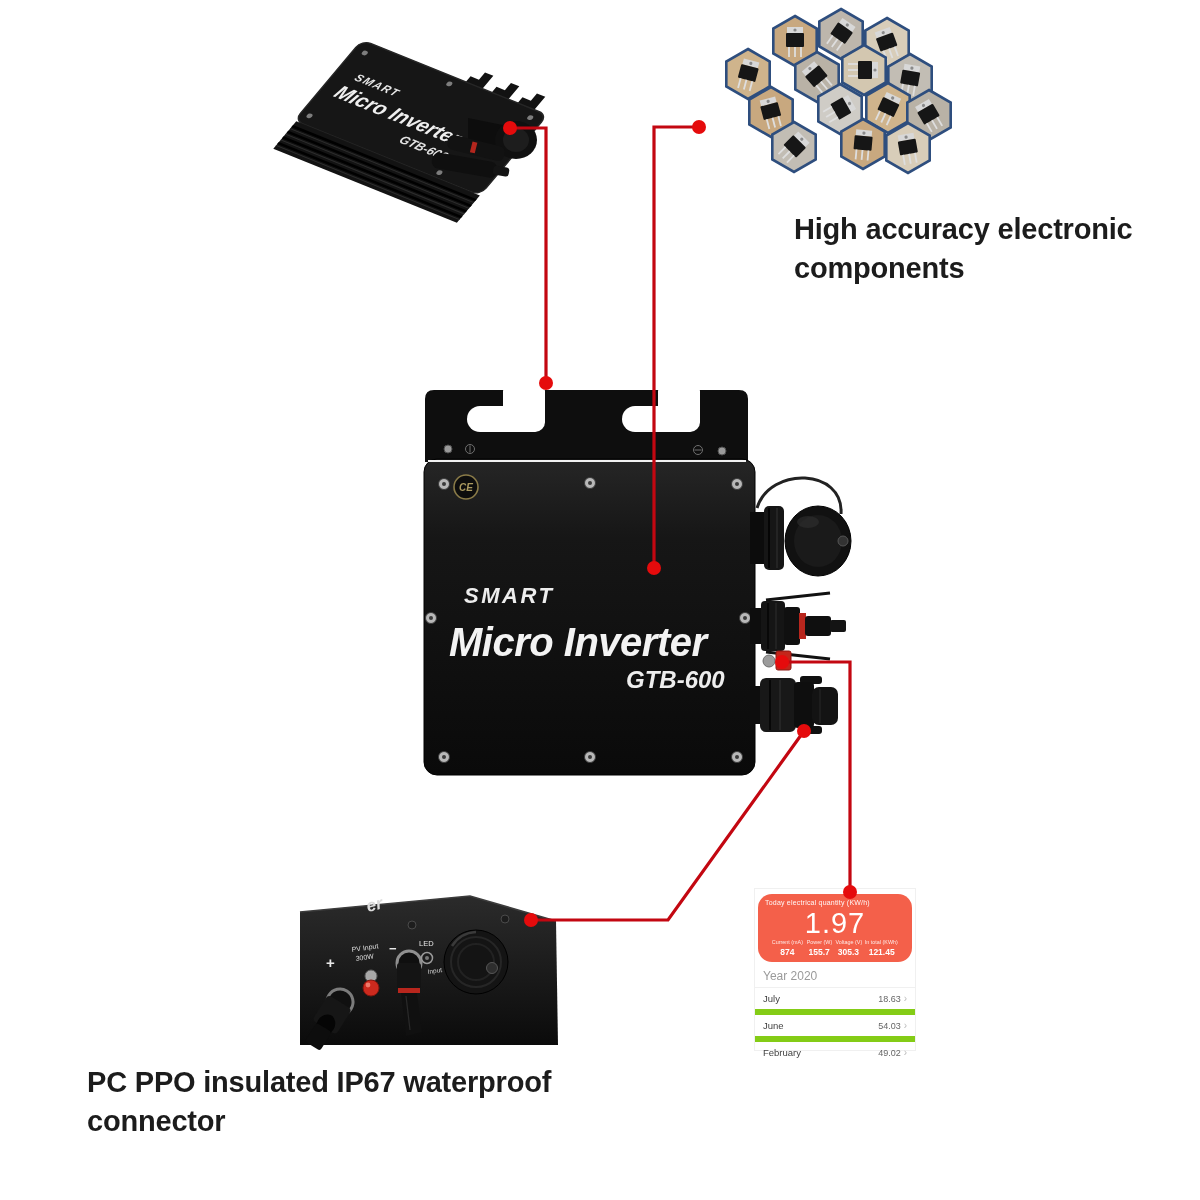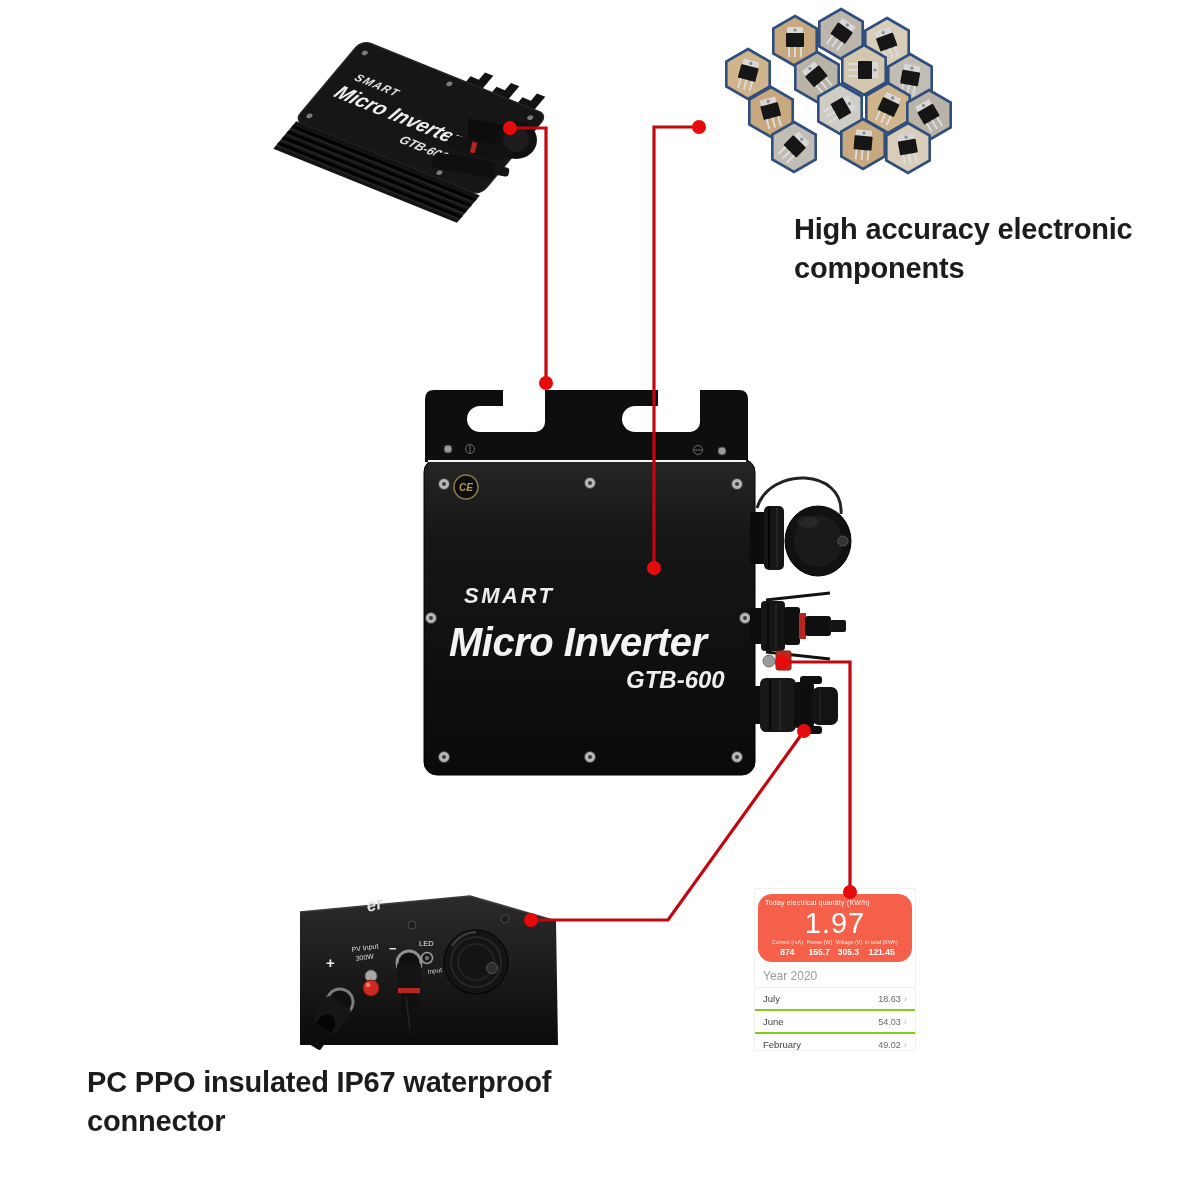--- a/index.html
+++ b/index.html
@@ -14,21 +14,21 @@
   .app-card{margin:5px 3px 0 3px;height:68px;background:#f4604a;border-radius:14px;color:#fff;
             position:relative;overflow:hidden;}
   .app-card-title{font-size:7px;opacity:.95;padding:5px 0 0 7px;letter-spacing:.2px;}
   .app-card-value{text-align:center;font-size:29px;font-weight:400;margin-top:1px;letter-spacing:1px;}
   .app-stats{display:flex;justify-content:space-between;padding:0 12px;position:absolute;bottom:5px;left:0;right:0;}
   .app-stat{text-align:center;flex:1;}
   .app-stat-label{font-size:6px;opacity:.85;transform:scale(.9);white-space:nowrap;}
   .app-stat-value{font-size:8.5px;font-weight:700;margin-top:2px;}
   .app-year{font-size:12px;color:#9a9a9a;padding:7px 8px 4px 8px;border-bottom:1px solid #f0f0f0;}
   .app-row{display:flex;justify-content:space-between;align-items:center;padding:5px 8px;
-           border-bottom:2px solid #84cc16;}
+           border-bottom:6px solid #84cc16;}
   .app-row-name{font-size:9.5px;color:#3f3f3f;}
   .app-row-right{font-size:9px;color:#666;}
   .app-chevron{color:#bcbcbc;margin-left:3px;font-size:10px;}
 </style>
 </head>
 <body>
 
 <div class="stage">
 
 

